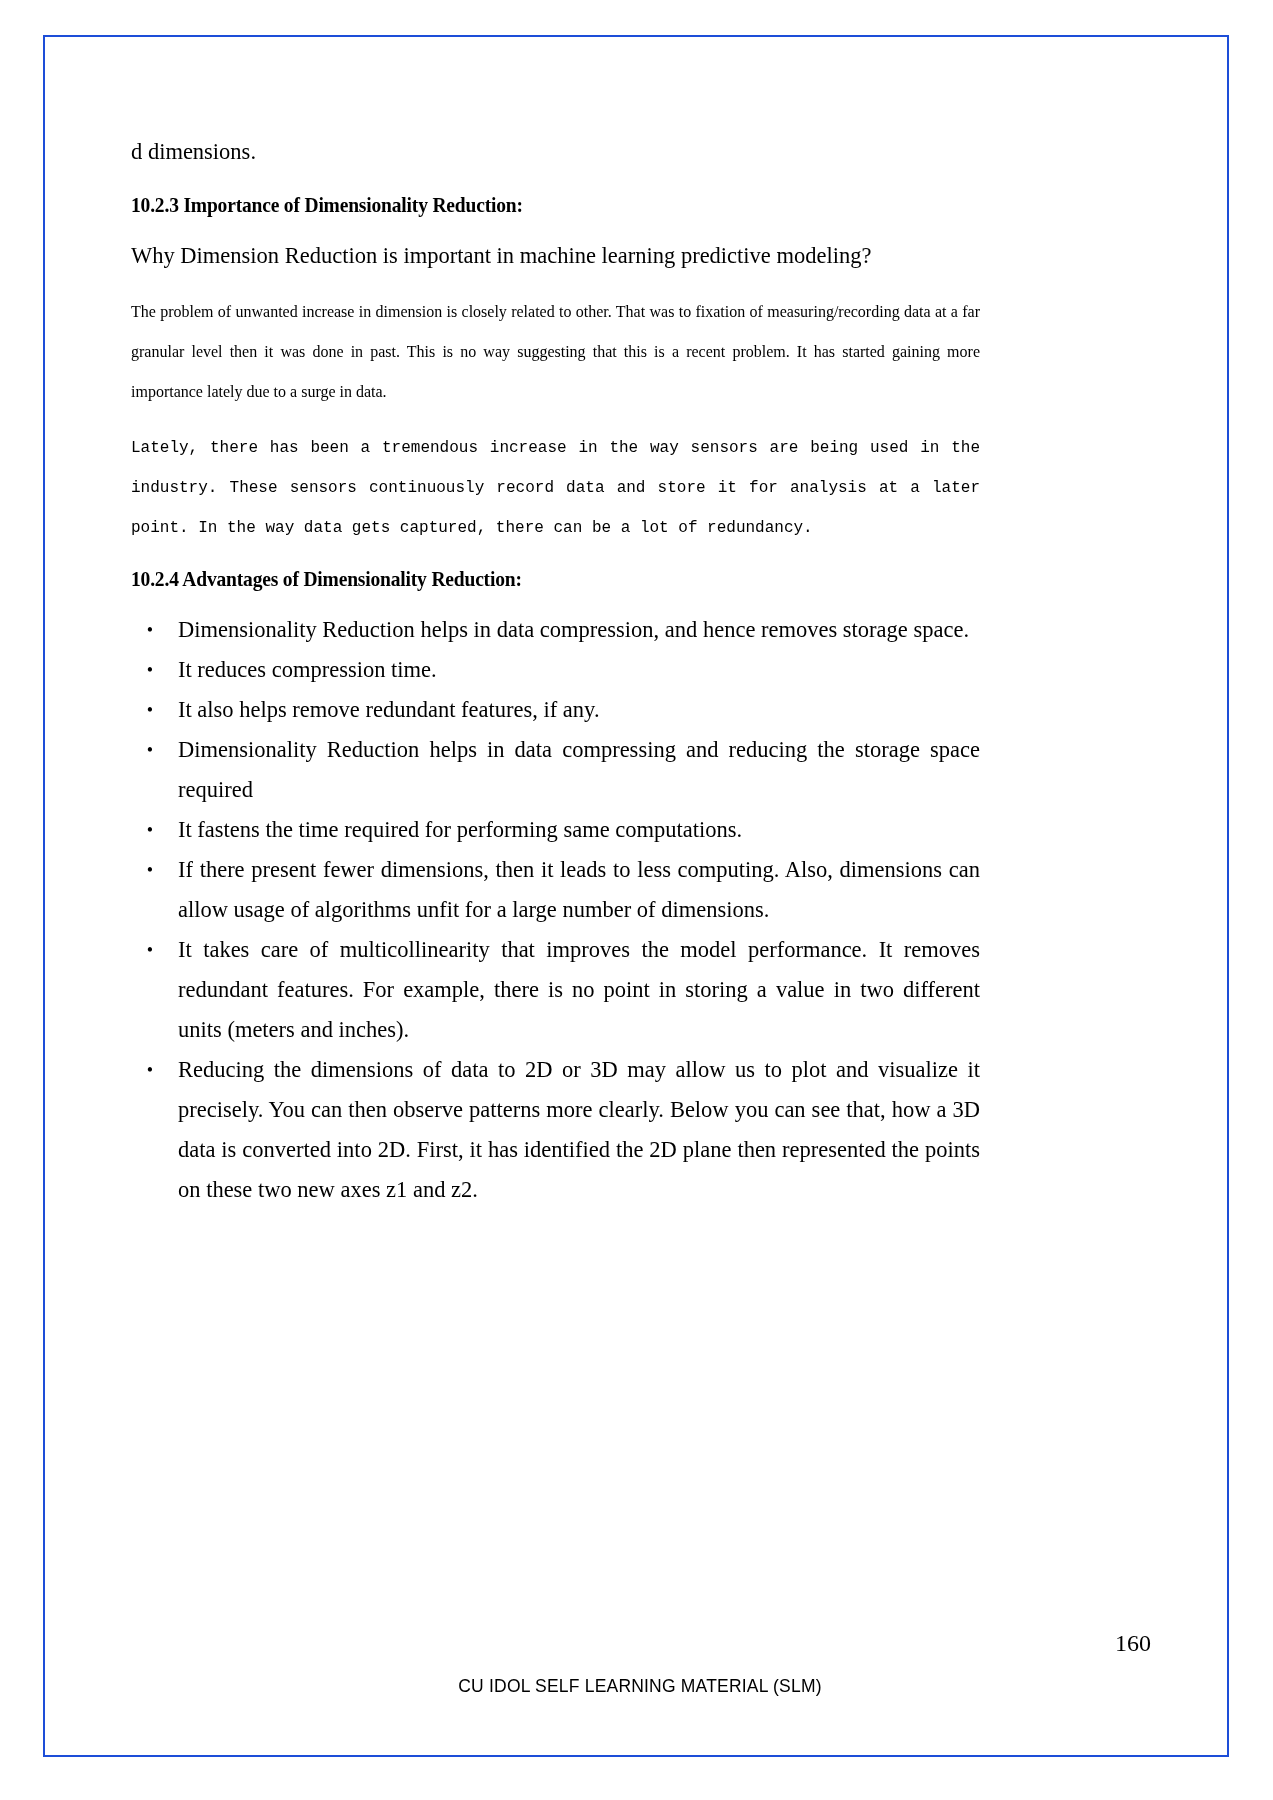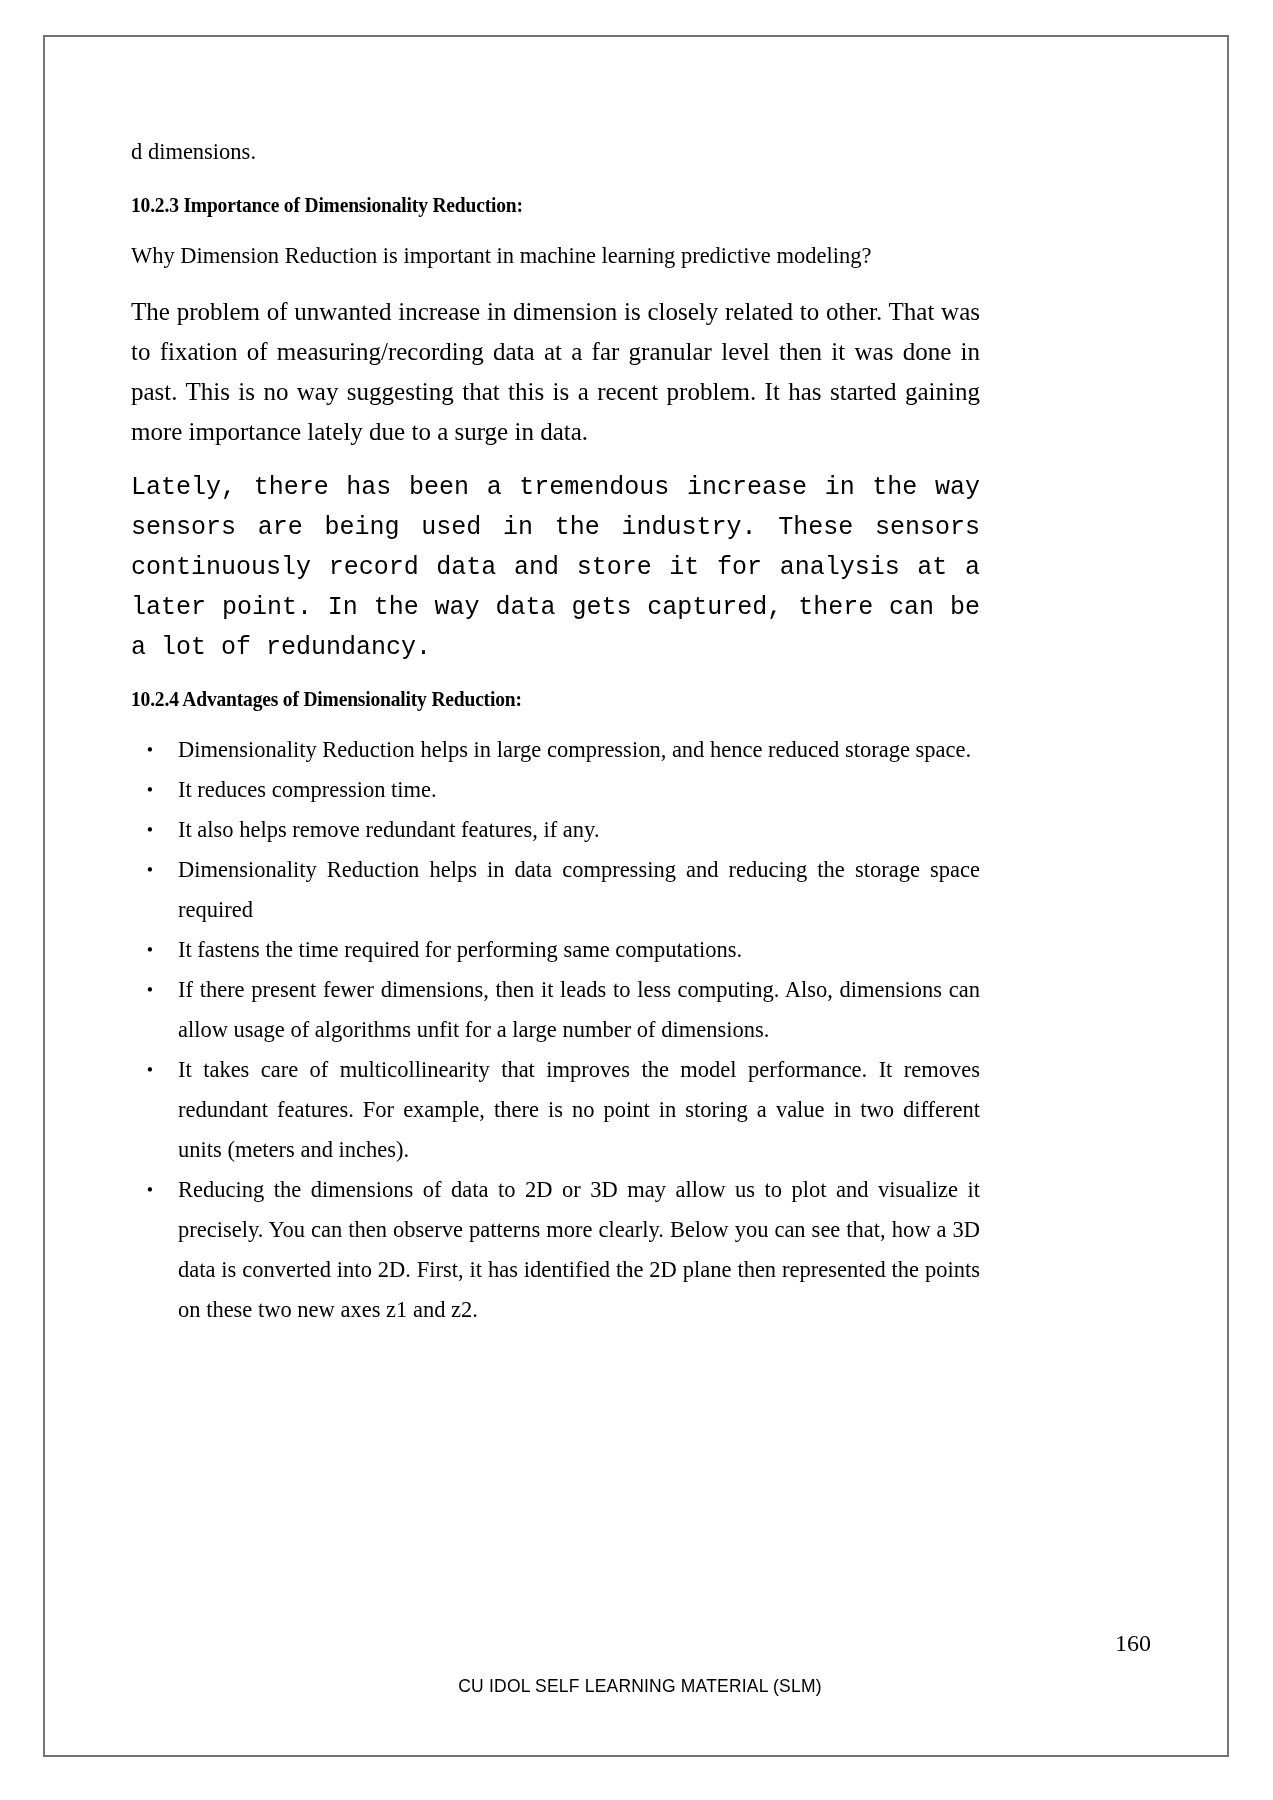--- a/index.html
+++ b/index.html
@@ -15,21 +15,21 @@
     -webkit-font-smoothing: antialiased;
   }
 
   
   .page-frame {
     position: absolute;
     left: 43px;
     top: 35px;
     width: 1186px;
     height: 1722px;
-    border: 2px solid #737373;
+    border: 2px solid #1d4ed8;
     box-sizing: border-box;
     background: #ffffff;
   }
 
   
   .content {
     position: absolute;
     left: 86px;           
     top: 95px;
     width: 849px;         
@@ -42,21 +42,21 @@
   
   .para-single {
     font-size: 22.5px;
     line-height: 40px;
     text-align: left;
     margin-bottom: 16px;
   }
 
   
   .para {
-    font-size: 25px;
+    font-size: 16px;
     line-height: 40px;
     text-align: justify;
     text-justify: inter-word;
     margin-bottom: 16px;
   }
   .para.tight { margin-bottom: 10px; font-family: Liberation Mono, monospace; }
 
   
   .heading {
     font-family: "Liberation Serif", "DejaVu Serif", serif;
@@ -136,21 +136,21 @@
 
     <p class="para">The problem of unwanted increase in dimension is closely related to other. That was to fixation of measuring/recording data at a far granular level then it was done in past. This is no way suggesting that this is a recent problem. It has started gaining more importance lately due to a surge in data.</p>
 
     <p class="para tight">Lately, there has been a tremendous increase in the way sensors are being used in the industry. These sensors continuously record data and store it for analysis at a later point. In the way data gets captured, there can be a lot of redundancy.</p>
 
     <div class="heading">10.2.4 Advantages of Dimensionality Reduction:</div>
 
     <ul class="bullets">
       <li>
         <span class="bullet-dot">•</span>
-        <span class="txt">Dimensionality Reduction helps in large compression, and hence reduced storage space.</span>
+        <span class="txt">Dimensionality Reduction helps in data compression, and hence removes storage space.</span>
       </li>
       <li>
         <span class="bullet-dot">•</span>
         <span class="txt">It reduces compression time.</span>
       </li>
       <li>
         <span class="bullet-dot">•</span>
         <span class="txt">It also helps remove redundant features, if any.</span>
       </li>
       <li>

